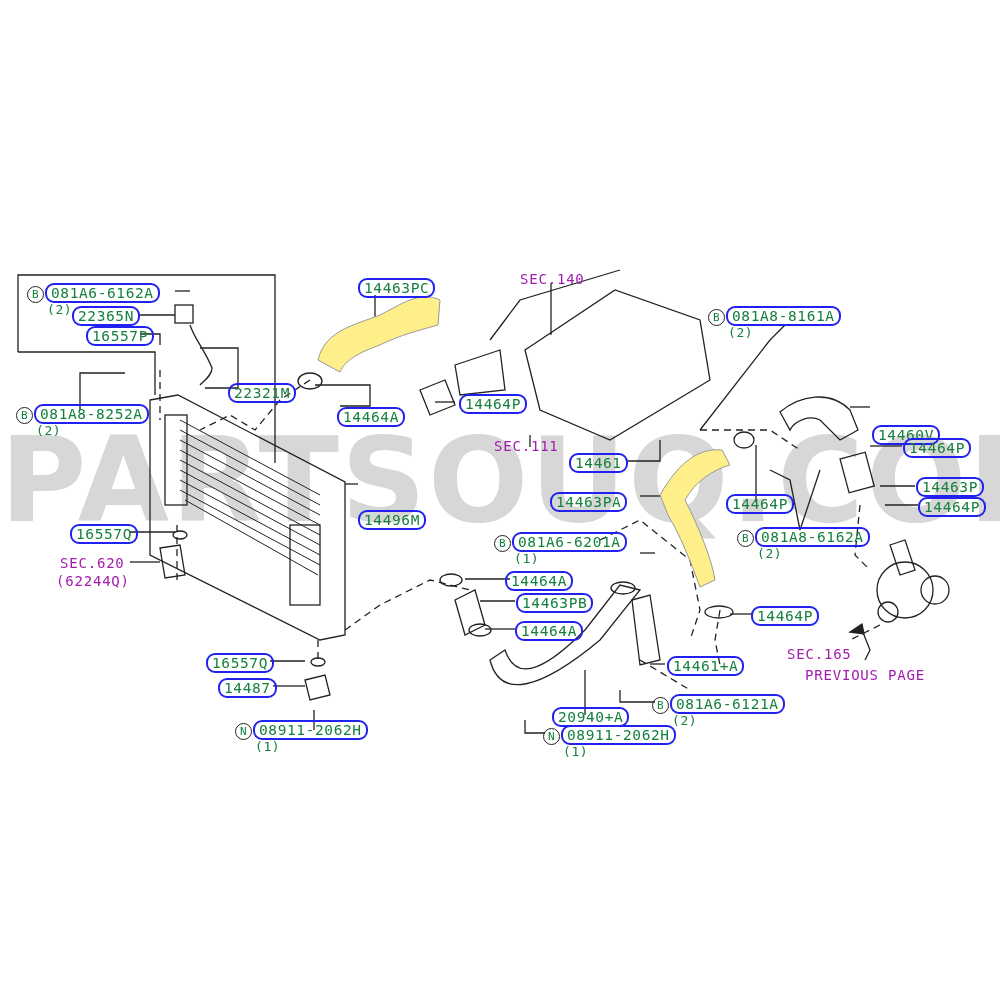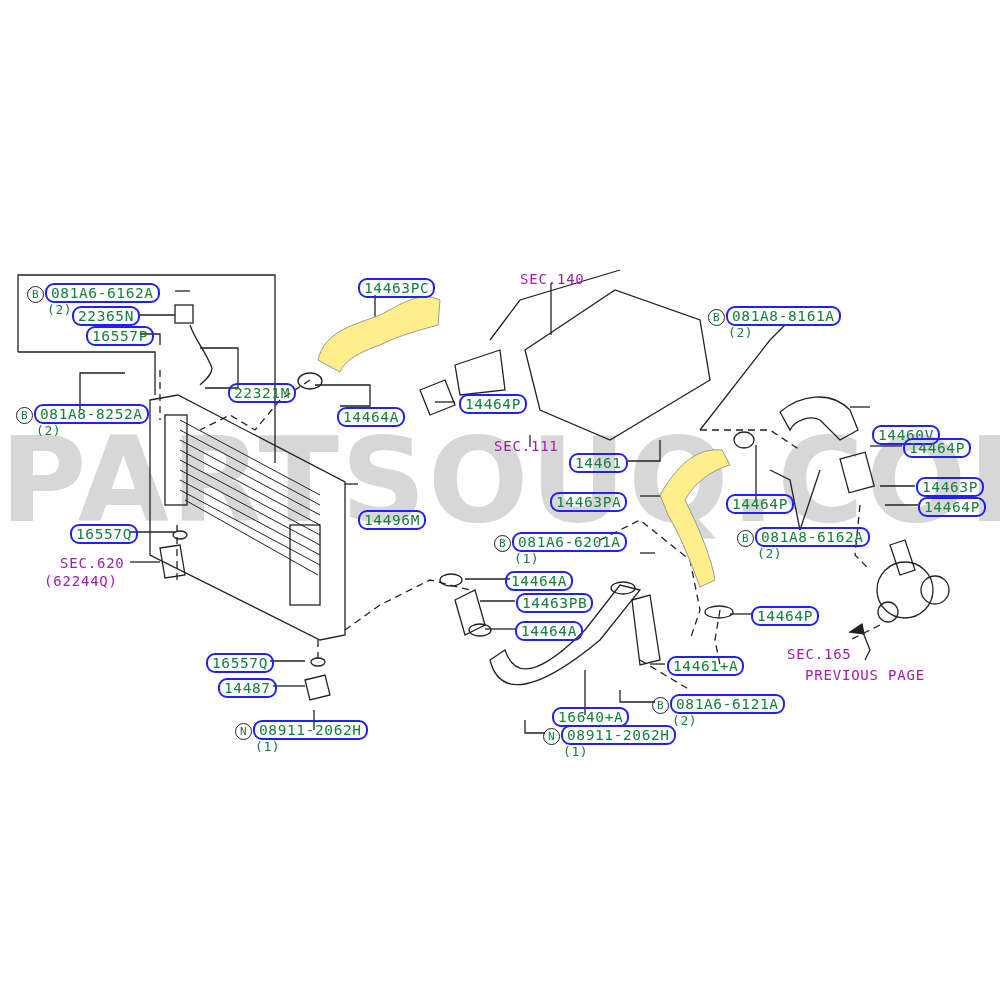--- a/index.html
+++ b/index.html
@@ -140,21 +140,21 @@
 
     <g>
       <path d="M318,360 C325,330 355,325 380,315 C400,305 420,290 440,300 L438,325 C420,330 400,335 380,345 C360,352 345,360 340,372 Z" fill="#ffef8a" stroke="#999" stroke-width="1"></path>
       <path d="M660,495 C680,460 700,448 722,450 L730,465 C712,470 695,482 685,500 C700,530 712,560 715,580 L700,587 C690,560 680,535 668,515 Z" fill="#ffef8a" stroke="#999" stroke-width="1"></path>
     </g>
   </svg>
 
   <div class="sec" style="left:520px;top:271px;">SEC.140</div>
   <div class="sec" style="left:494px;top:438px;">SEC.111</div>
   <div class="sec" style="left:60px;top:555px;">SEC.620</div>
-  <div class="sec" style="left:44px;top:573px;text-align:right;">(62244Q)</div>
+  <div class="sec" style="left:56px;top:573px;text-align:right;">(62244Q)</div>
   <div class="sec" style="left:787px;top:646px;">SEC.165</div>
   <div class="sec" style="left:805px;top:667px;">PREVIOUS PAGE</div>
 
   <div class="lbl" style="left:27px;top:283px;">
     <span class="circ">B</span><span class="pn">081A6-6162A</span>
     <span class="qty">(2)</span>
   </div>
   <div class="lbl" style="left:72px;top:306px;"><span class="pn">22365N</span></div>
   <div class="lbl" style="left:86px;top:326px;"><span class="pn">16557P</span></div>
   <div class="lbl" style="left:203px;top:383px;margin-left:25px;"><span class="pn">22321M</span></div>
@@ -194,18 +194,18 @@
   <div class="lbl" style="left:218px;top:678px;"><span class="pn">14487</span></div>
   <div class="lbl" style="left:235px;top:720px;">
     <span class="circ">N</span><span class="pn">08911-2062H</span>
     <span class="qty">(1)</span>
   </div>
   <div class="lbl" style="left:667px;top:656px;"><span class="pn">14461+A</span></div>
   <div class="lbl" style="left:652px;top:694px;">
     <span class="circ">B</span><span class="pn">081A6-6121A</span>
     <span class="qty">(2)</span>
   </div>
-  <div class="lbl" style="left:552px;top:707px;"><span class="pn">16640+A</span></div>
+  <div class="lbl" style="left:552px;top:707px;"><span class="pn">20940+A</span></div>
   <div class="lbl" style="left:543px;top:725px;">
     <span class="circ">N</span><span class="pn">08911-2062H</span>
     <span class="qty">(1)</span>
   </div>
 </div>
 
 </body></html>

